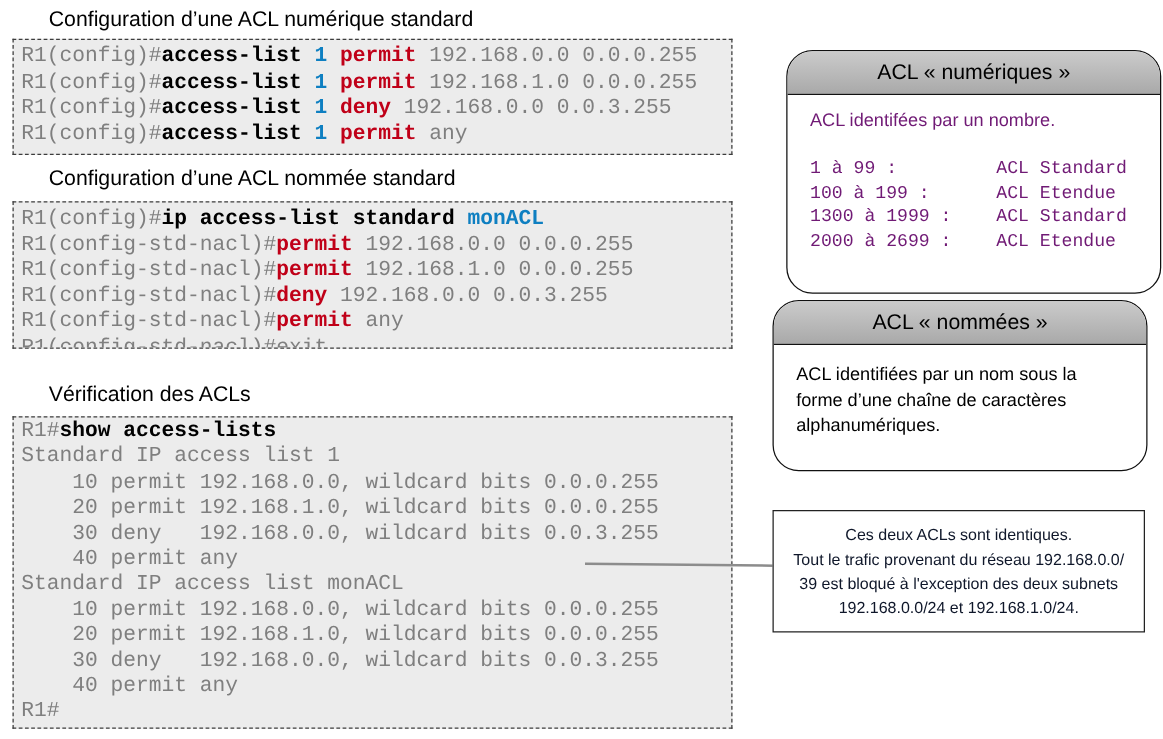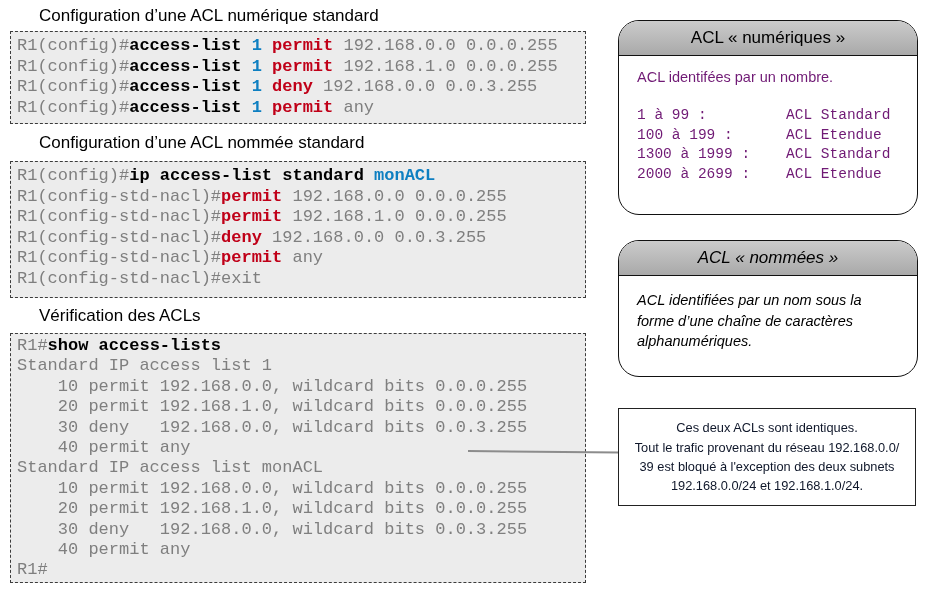--- a/index.html
+++ b/index.html
@@ -32,35 +32,35 @@
     background:var(--block-bg);
     border:1px dashed #3c3c3c;
     font-family:"Liberation Mono","DejaVu Sans Mono",monospace;
     font-size:17px;
     line-height:20.5px;
     padding:4px 0 0 6px;
     white-space:pre;
     overflow:hidden;
   }
   .b1{top:31px;height:93px;}
-  .b2{top:161px;height:137px;}
+  .b2{top:161px;height:118px;}
   .b3{top:333px;height:250px;line-height:20.4px;padding-top:2px;}
   .seg-gray{color:var(--gray-text);}
   .seg-bold{color:#000;font-weight:bold;}
   .seg-blue{color:var(--kw-blue);font-weight:bold;}
   .seg-red{color:var(--kw-red);font-weight:bold;}
   .panel{
     position:absolute;left:618px;width:300px;
     border:1.5px solid var(--panel-border);
     border-radius:21px;
     background:#ffffff;
     overflow:hidden;
   }
-  .p1{top:20px;height:195px;}
-  .p2{top:240px;height:137px;font-style:italic;}
+  .p1{top:40px;height:195px;margin-left:11px;}
+  .p2{top:240px;height:137px;}
   .panel-head{
     background:linear-gradient(#cbcbcb,#a9a9a9);
     border-bottom:1.5px solid var(--panel-border);
     text-align:center;
     font-size:17px;color:#000;
     padding:7px 0 7px 0;
   }
   .panel-body{padding:13px 14px 0 18px;font-size:14.5px;color:#701a75;}
   .range-table{
     margin-top:21px;

